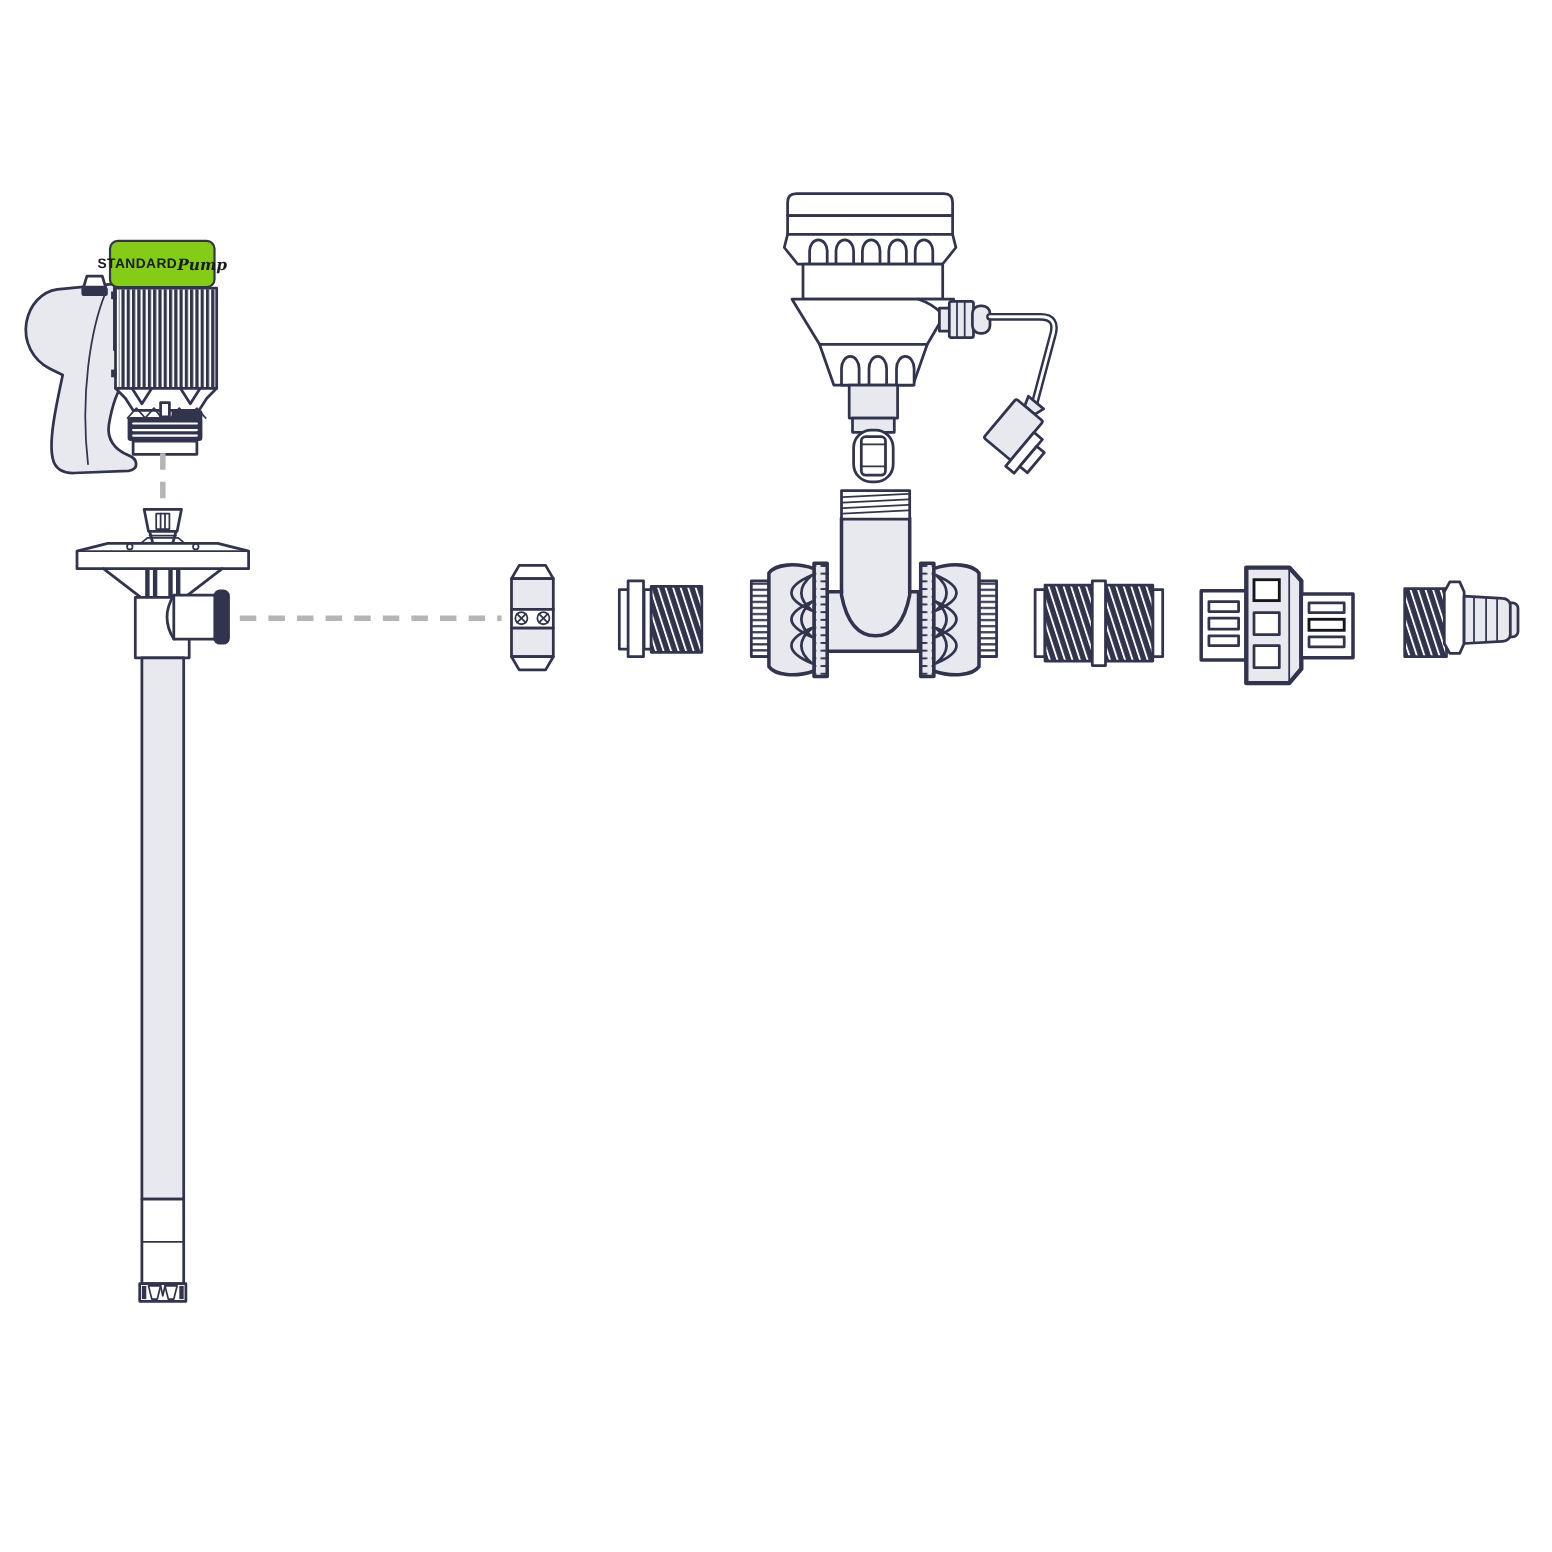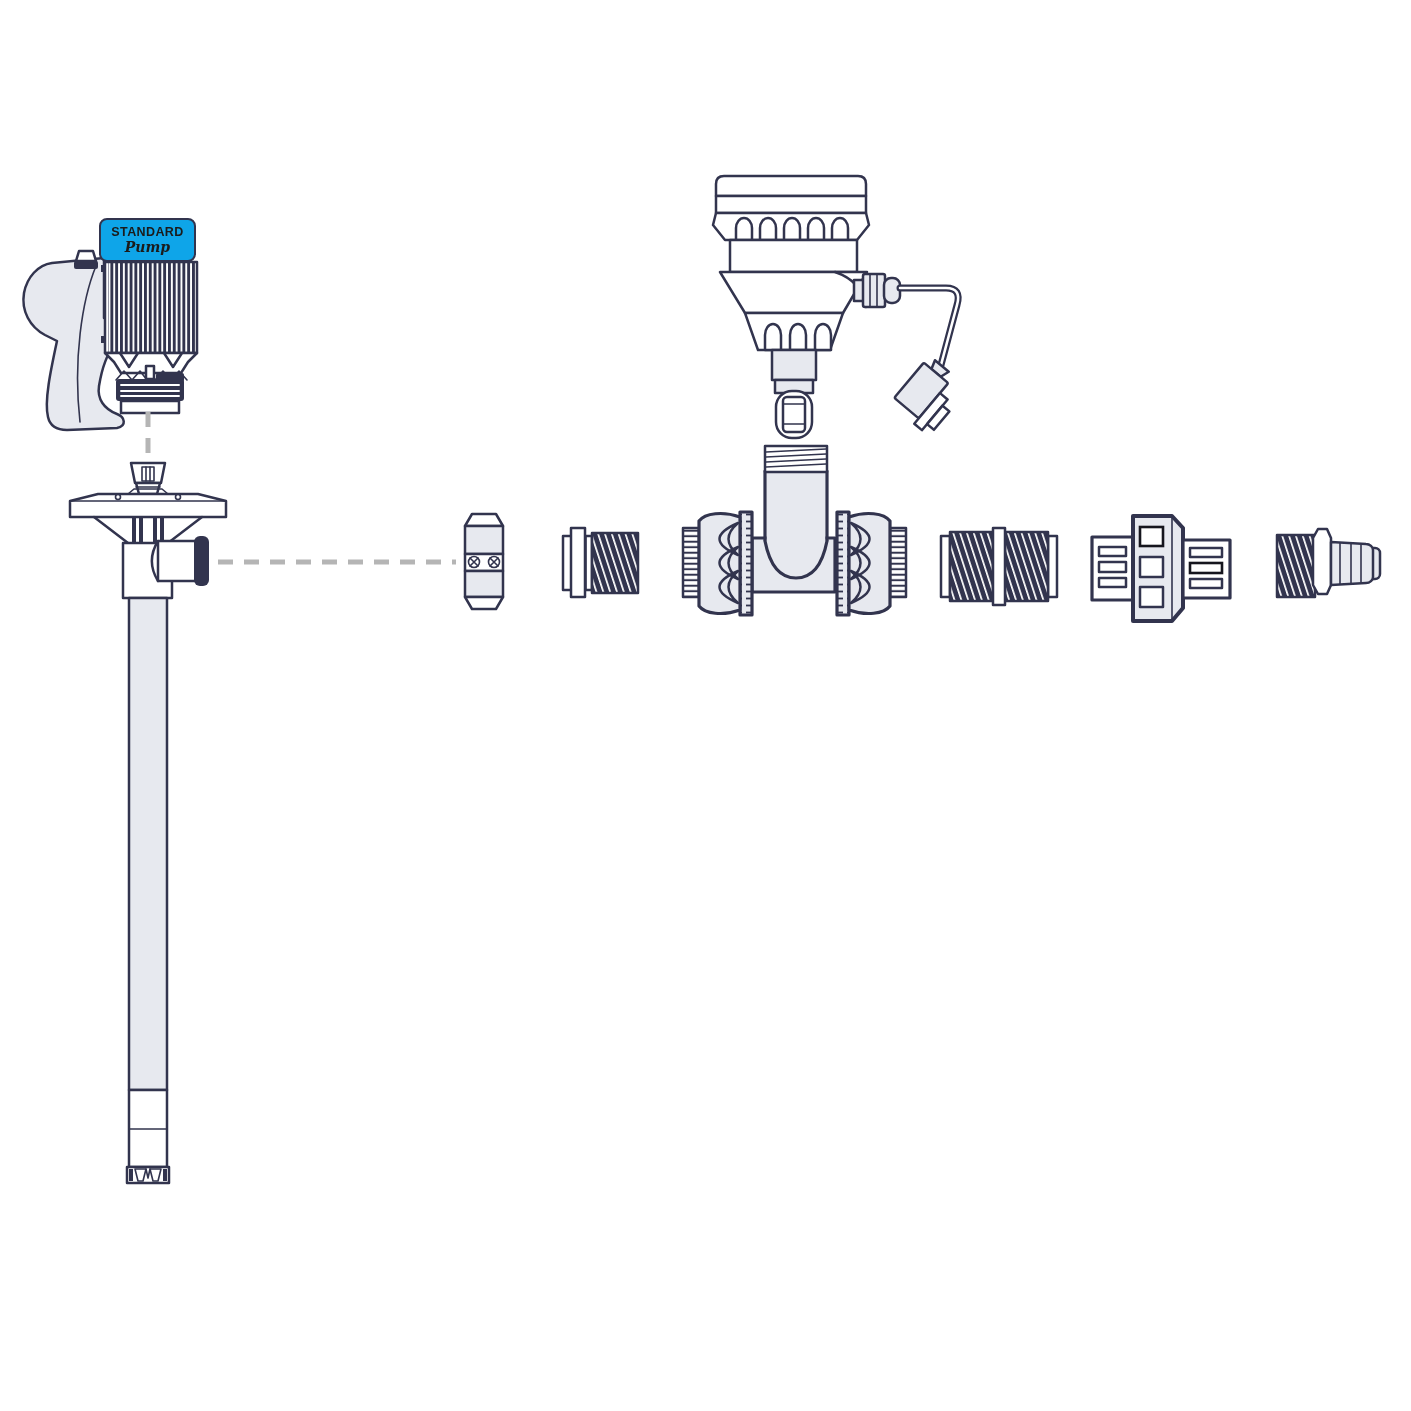--- a/index.html
+++ b/index.html
@@ -18,21 +18,21 @@
   .fillL{fill:var(--fill-light);}
   .fillW{fill:#fff;}
   .nofill{fill:none;}
   .wln{stroke:#fff;stroke-width:1.9;fill:none;stroke-linecap:round;}
   .dash{stroke:var(--dash-gray);stroke-width:5;stroke-dasharray:15 11;fill:none;}
   .cableO{stroke:var(--line);stroke-width:7;fill:none;stroke-linecap:round;}
   .cableI{stroke:#fff;stroke-width:2.6;fill:none;stroke-linecap:round;}
   .sqdark{stroke:#15151d;stroke-width:2.6;fill:#fff;}
   
   .brand-label{position:absolute;left:99px;top:218px;width:97px;height:44px;border:2.5px solid var(--line);
-    border-radius:8px;background:#0ea5e9;display:flex;flex-direction:column;align-items:center;justify-content:center;
+    border-radius:8px;background:#84cc16;display:flex;align-items:center;justify-content:center;
     z-index:3;box-sizing:border-box;}
   .brand-name{font-weight:800;font-size:12.5px;letter-spacing:.4px;color:var(--label-text);line-height:13px;}
   .brand-sub{font-family:"DejaVu Serif",serif;font-style:italic;font-weight:600;font-size:14px;
     color:var(--label-text);line-height:14px;margin-top:1px;}
 </style>
 </head>
 <body>
 
 <div class="canvas">
 

